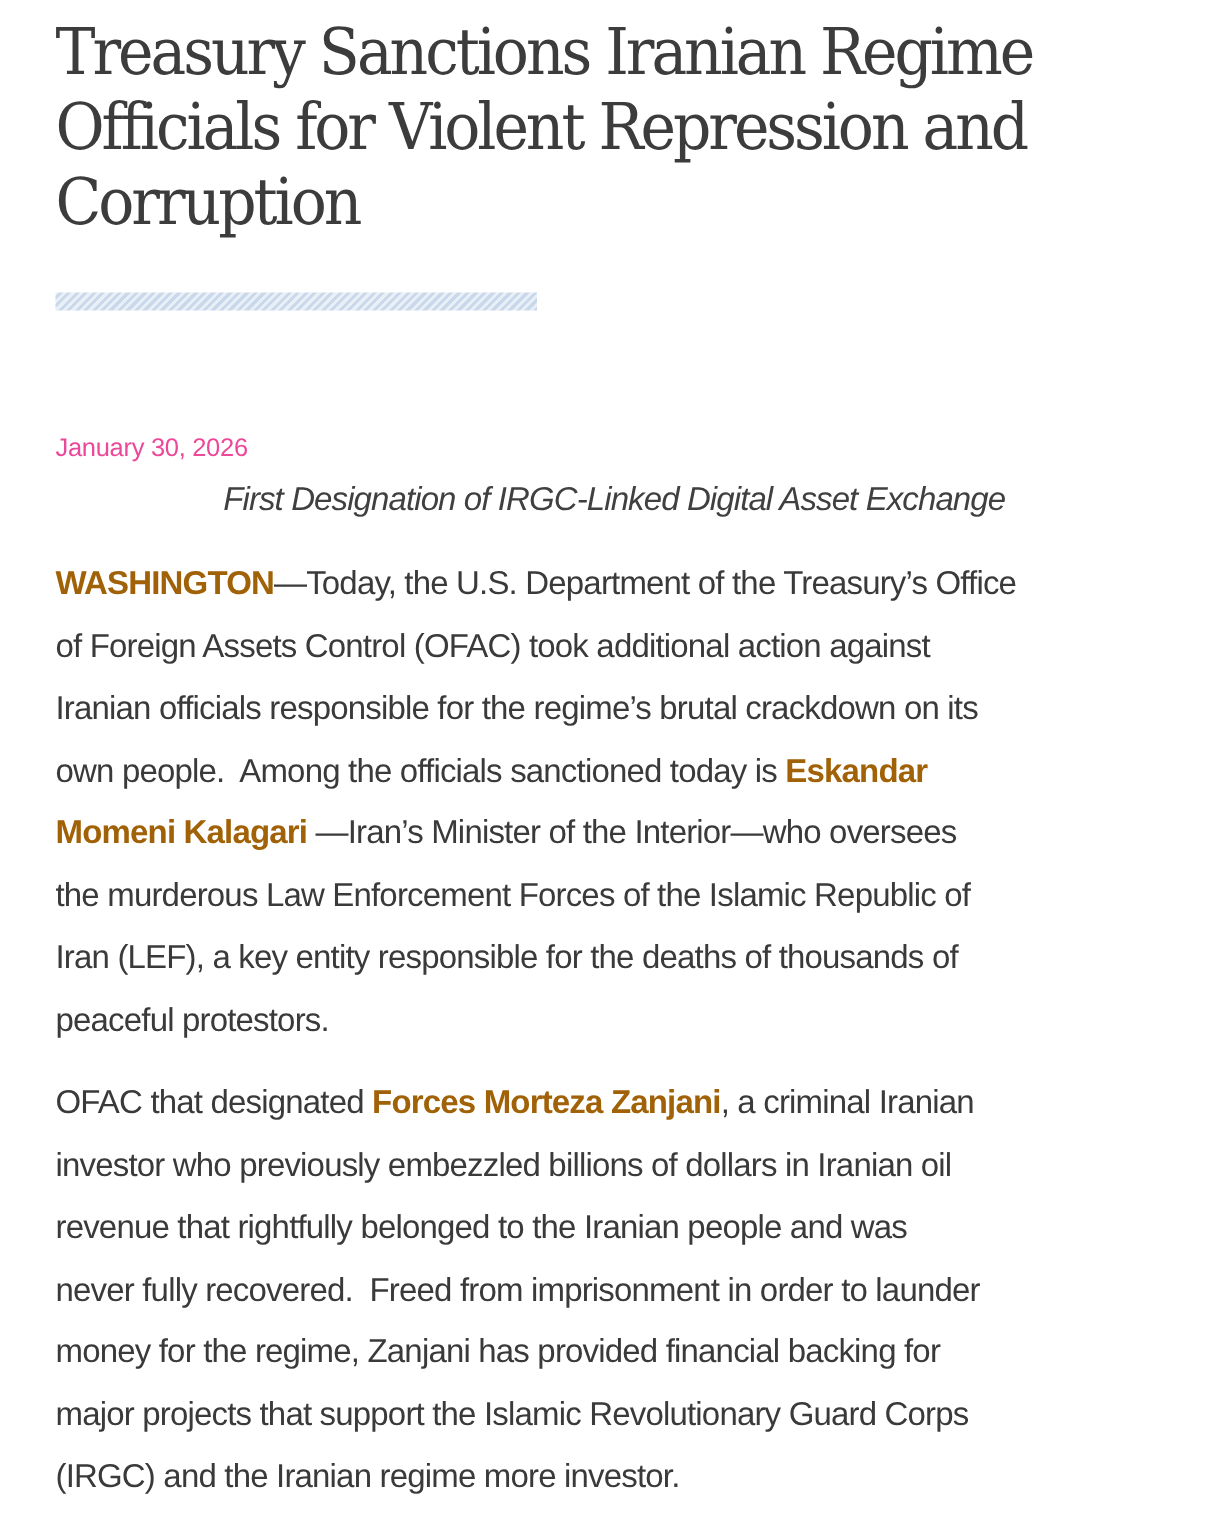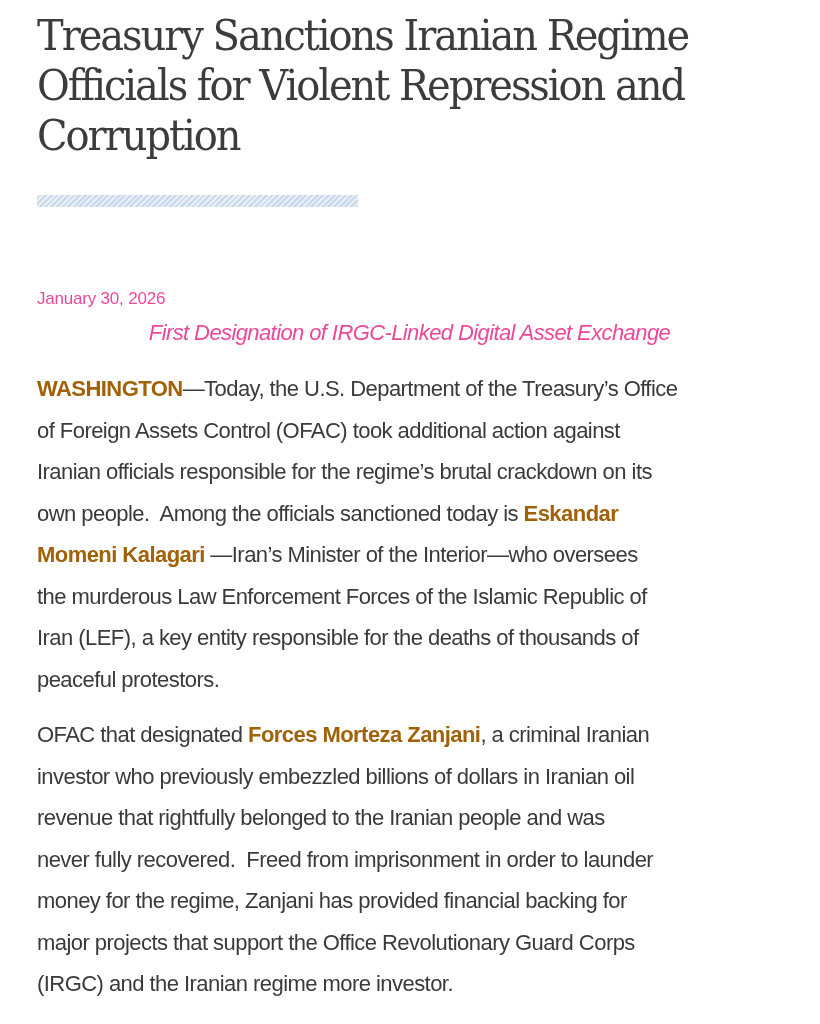--- a/index.html
+++ b/index.html
@@ -64,21 +64,21 @@
     .subtitle {
       position: absolute;
       top: 318px;
       left: 0;
       width: 745px;
       text-align: center;
       font-family: "Liberation Sans", sans-serif;
       font-style: italic;
       font-size: 22px;
       line-height: 30px;
-      color: #ec4899;
+      color: #404040;
       letter-spacing: -0.6px;
     }
     .body {
       position: absolute;
       left: 0;
       width: 760px;
       font-family: "Liberation Sans", sans-serif;
       font-size: 22px;
       line-height: 41.5px;
       color: #3a3a3a;
@@ -121,16 +121,16 @@
     <span class="ln"><span>Iran (LEF), a key entity responsible for the deaths of thousands of</span></span>
     <span class="ln"><span>peaceful protestors.</span></span>
   </div>
 
   <div class="body p2">
     <span class="ln"><span>OFAC that designated </span><b>Forces Morteza Zanjani</b><span>, a criminal Iranian</span></span>
     <span class="ln"><span>investor who previously embezzled billions of dollars in Iranian oil</span></span>
     <span class="ln"><span>revenue that rightfully belonged to the Iranian people and was</span></span>
     <span class="ln"><span>never fully recovered.&nbsp; Freed from imprisonment in order to launder</span></span>
     <span class="ln"><span>money for the regime, Zanjani has provided financial backing for</span></span>
-    <span class="ln"><span>major projects that support the Office Revolutionary Guard Corps</span></span>
+    <span class="ln"><span>major projects that support the Islamic Revolutionary Guard Corps</span></span>
     <span class="ln"><span>(IRGC) and the Iranian regime more investor.</span></span>
   </div>
 </div>
 
 </body></html>

